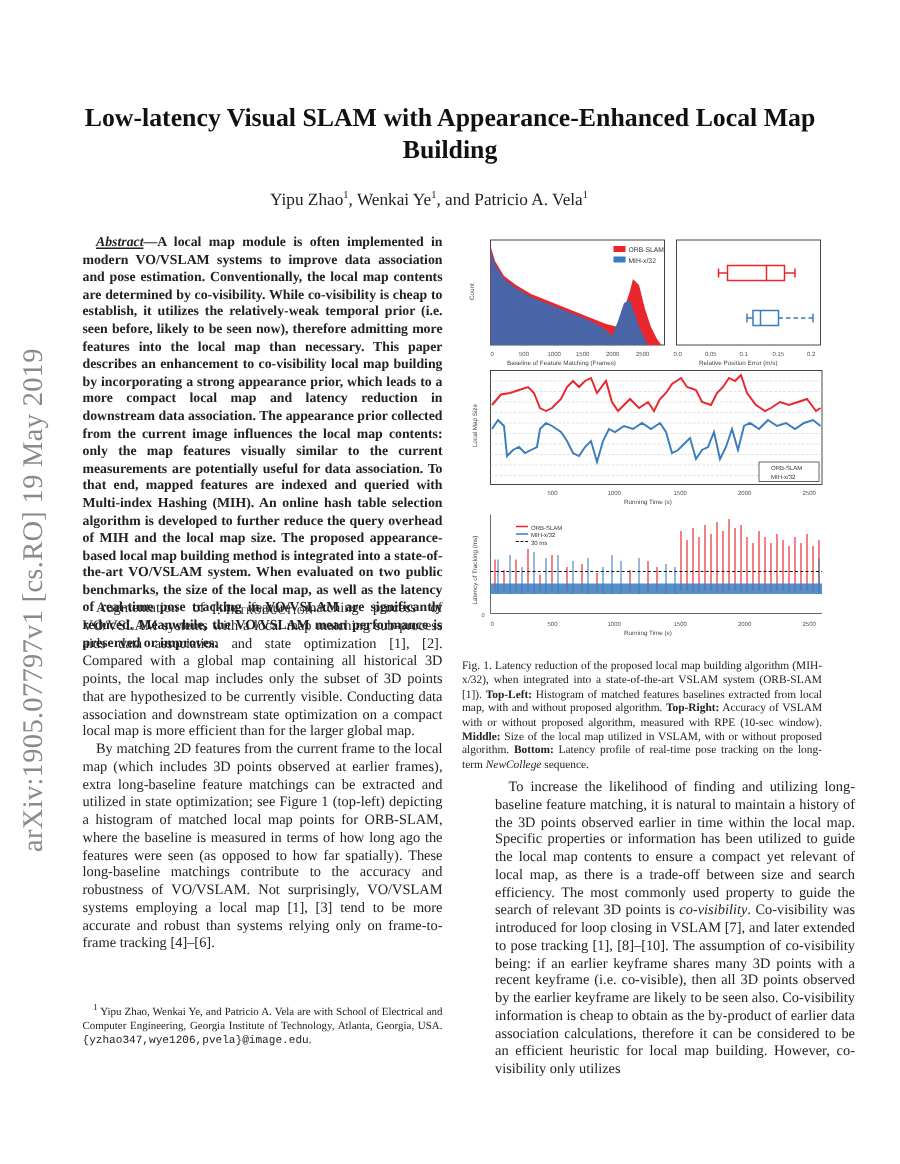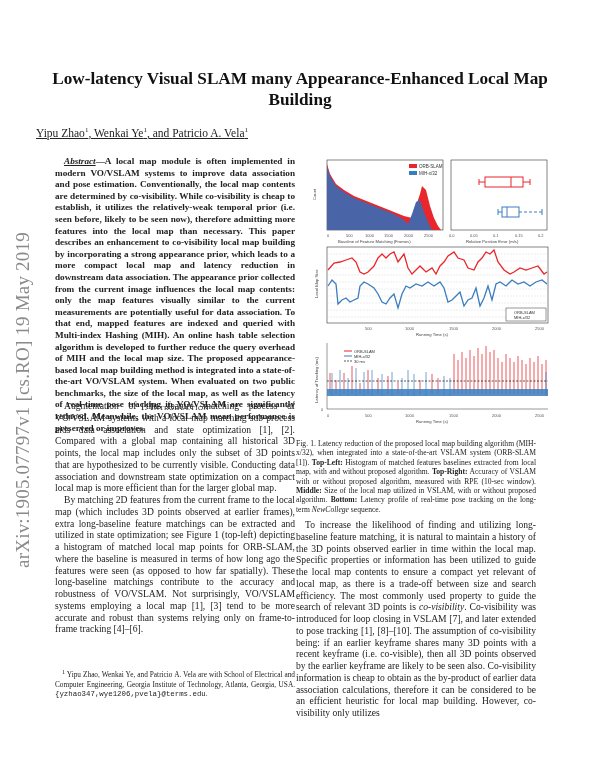--- a/index.html
+++ b/index.html
@@ -1,67 +1,67 @@
 <!DOCTYPE html>
 <html><head>
 <meta charset="utf-8">
 <style>
   html,body{margin:0;padding:0;background:#fff;}
   body{width:600px;height:776px;position:relative;overflow:hidden;font-family:"Liberation Serif","DejaVu Serif",serif;color:#222;}
   .arxiv{position:absolute;left:8px;top:180px;width:30px;height:440px;}
   .arxiv span{position:absolute;left:50%;top:50%;transform:translate(-50%,-50%) rotate(-90deg);white-space:nowrap;font-size:19px;color:#8a8a8a;letter-spacing:0.2px;}
   .title{position:absolute;left:40px;top:68px;width:520px;text-align:center;font-weight:bold;font-size:17.2px;line-height:21px;color:#111;}
-  .authors{position:absolute;left:36px;top:126px;width:520px;font-size:11.5px;color:#222;text-decoration:underline;}
+  .authors{position:absolute;left:26px;top:126px;width:520px;text-align:center;font-size:11.5px;color:#222;}
   .authors sup{font-size:7px;}
   .col{position:absolute;font-size:9.6px;line-height:11.75px;text-align:justify;}
   .left{left:55px;width:240px;}
-  .right{left:296px;width:240px;}
+  .right{left:308px;width:240px;}
   .abstract{top:156px;font-weight:bold;font-size:9.2px;line-height:11.6px;text-indent:9px;}
   .abstract i{font-weight:bold;font-style:italic;text-decoration:underline;}
   .section-title{position:absolute;left:55px;top:401px;width:240px;text-align:center;font-size:9.6px;letter-spacing:0.4px;}
   .section-title .sc{font-variant:small-caps;}
   p{margin:0;text-indent:9px;}
   .intro{top:400px;}
   .footnote{position:absolute;left:55px;top:668px;width:240px;font-size:7.3px;line-height:9.2px;text-align:justify;}
   .footnote p{text-indent:7px;}
   .mono{font-family:"Liberation Mono","DejaVu Sans Mono",monospace;font-size:7.4px;}
   .fig{position:absolute;left:308px;top:158px;width:290px;height:272px;}
   .caption{top:439px;font-size:7.6px;line-height:9.4px;}
   .caption b{font-weight:bold;}
-  .body2{top:519px;}
+  .body2{top:519px;margin-left:22px;}
   svg text{font-family:"Liberation Sans","DejaVu Sans",sans-serif;}
 </style>
 </head>
 <body>
 
 <div class="arxiv">
     <span>arXiv:1905.07797v1  [cs.RO]  19 May 2019</span>
   </div>
 
-<div class="title">Low-latency Visual SLAM many Appearance-Enhanced Local Map Building</div>
+<div class="title">Low-latency Visual SLAM with Appearance-Enhanced Local Map Building</div>
 
 <div class="authors">
   <span>Yipu Zhao</span><sup>1</sup><span>, </span><span>Wenkai Ye</span><sup>1</sup><span>, and </span><span>Patricio A. Vela</span><sup>1</sup>
 </div>
 
 <div class="col left abstract">
   <i>Abstract</i><span>—A local map module is often implemented in modern VO/VSLAM systems to improve data association and pose estimation. Conventionally, the local map contents are determined by co-visibility. While co-visibility is cheap to establish, it utilizes the relatively-weak temporal prior (i.e. seen before, likely to be seen now), therefore admitting more features into the local map than necessary. This paper describes an enhancement to co-visibility local map building by incorporating a strong appearance prior, which leads to a more compact local map and latency reduction in downstream data association. The appearance prior collected from the current image influences the local map contents: only the map features visually similar to the current measurements are potentially useful for data association. To that end, mapped features are indexed and queried with Multi-index Hashing (MIH). An online hash table selection algorithm is developed to further reduce the query overhead of MIH and the local map size. The proposed appearance-based local map building method is integrated into a state-of-the-art VO/VSLAM system. When evaluated on two public benchmarks, the size of the local map, as well as the latency of real-time pose tracking in VO/VSLAM are significantly reduced. Meanwhile, the VO/VSLAM mean performance is preserved or improves.</span>
 </div>
 
 <div class="section-title">
   <span>I.</span> <span class="sc">Introduction</span>
 </div>
 
 <div class="col left intro">
   <p>Augmentation of the feature matching process of VO/VSLAM systems with a local map matching sub-process aids data association and state optimization [1], [2]. Compared with a global map containing all historical 3D points, the local map includes only the subset of 3D points that are hypothesized to be currently visible. Conducting data association and downstream state optimization on a compact local map is more efficient than for the larger global map.</p>
   <p>By matching 2D features from the current frame to the local map (which includes 3D points observed at earlier frames), extra long-baseline feature matchings can be extracted and utilized in state optimization; see Figure 1 (top-left) depicting a histogram of matched local map points for ORB-SLAM, where the baseline is measured in terms of how long ago the features were seen (as opposed to how far spatially). These long-baseline matchings contribute to the accuracy and robustness of VO/VSLAM. Not surprisingly, VO/VSLAM systems employing a local map [1], [3] tend to be more accurate and robust than systems relying only on frame-to-frame tracking [4]–[6].</p>
 </div>
 
 <div class="footnote">
-  <p><sup>1</sup><span> Yipu Zhao, Wenkai Ye, and Patricio A. Vela are with School of Electrical and Computer Engineering, Georgia Institute of Technology, Atlanta, Georgia, USA. </span><span class="mono">{yzhao347,wye1206,pvela}@terms.edu</span><span>.</span></p>
+  <p><sup>1</sup><span> Yipu Zhao, Wenkai Ye, and Patricio A. Vela are with School of Electrical and Computer Engineering, Georgia Institute of Technology, Atlanta, Georgia, USA. </span><span class="mono">{yzhao347,wye1206,pvela}@image.edu</span><span>.</span></p>
 </div>
 
 <div class="fig">
   <svg width="290" height="272" viewBox="0 0 290 272">
 
     <g>
       <rect x="19" y="2" width="116" height="70" fill="#fff" stroke="#333" stroke-width="0.6"></rect>
       <path d="M19,72 L19,6 L22,16 L28,26 L36,32 L46,38 L56,42 L66,46 L76,50 L86,54 L96,58 L104,60 L108,48 L112,36 L114,28 L118,32 L122,48 L126,60 L130,68 L133,72 Z" fill="#e8262b"></path>
       <path d="M19,72 L19,8 L22,18 L28,28 L36,34 L46,40 L56,44 L66,48 L76,52 L86,56 L96,62 L100,66 L104,56 L108,44 L112,42 L116,54 L120,64 L124,72 Z" fill="#4a64a8"></path>
       <rect x="101" y="6" width="8" height="4" fill="#e8262b"></rect>

